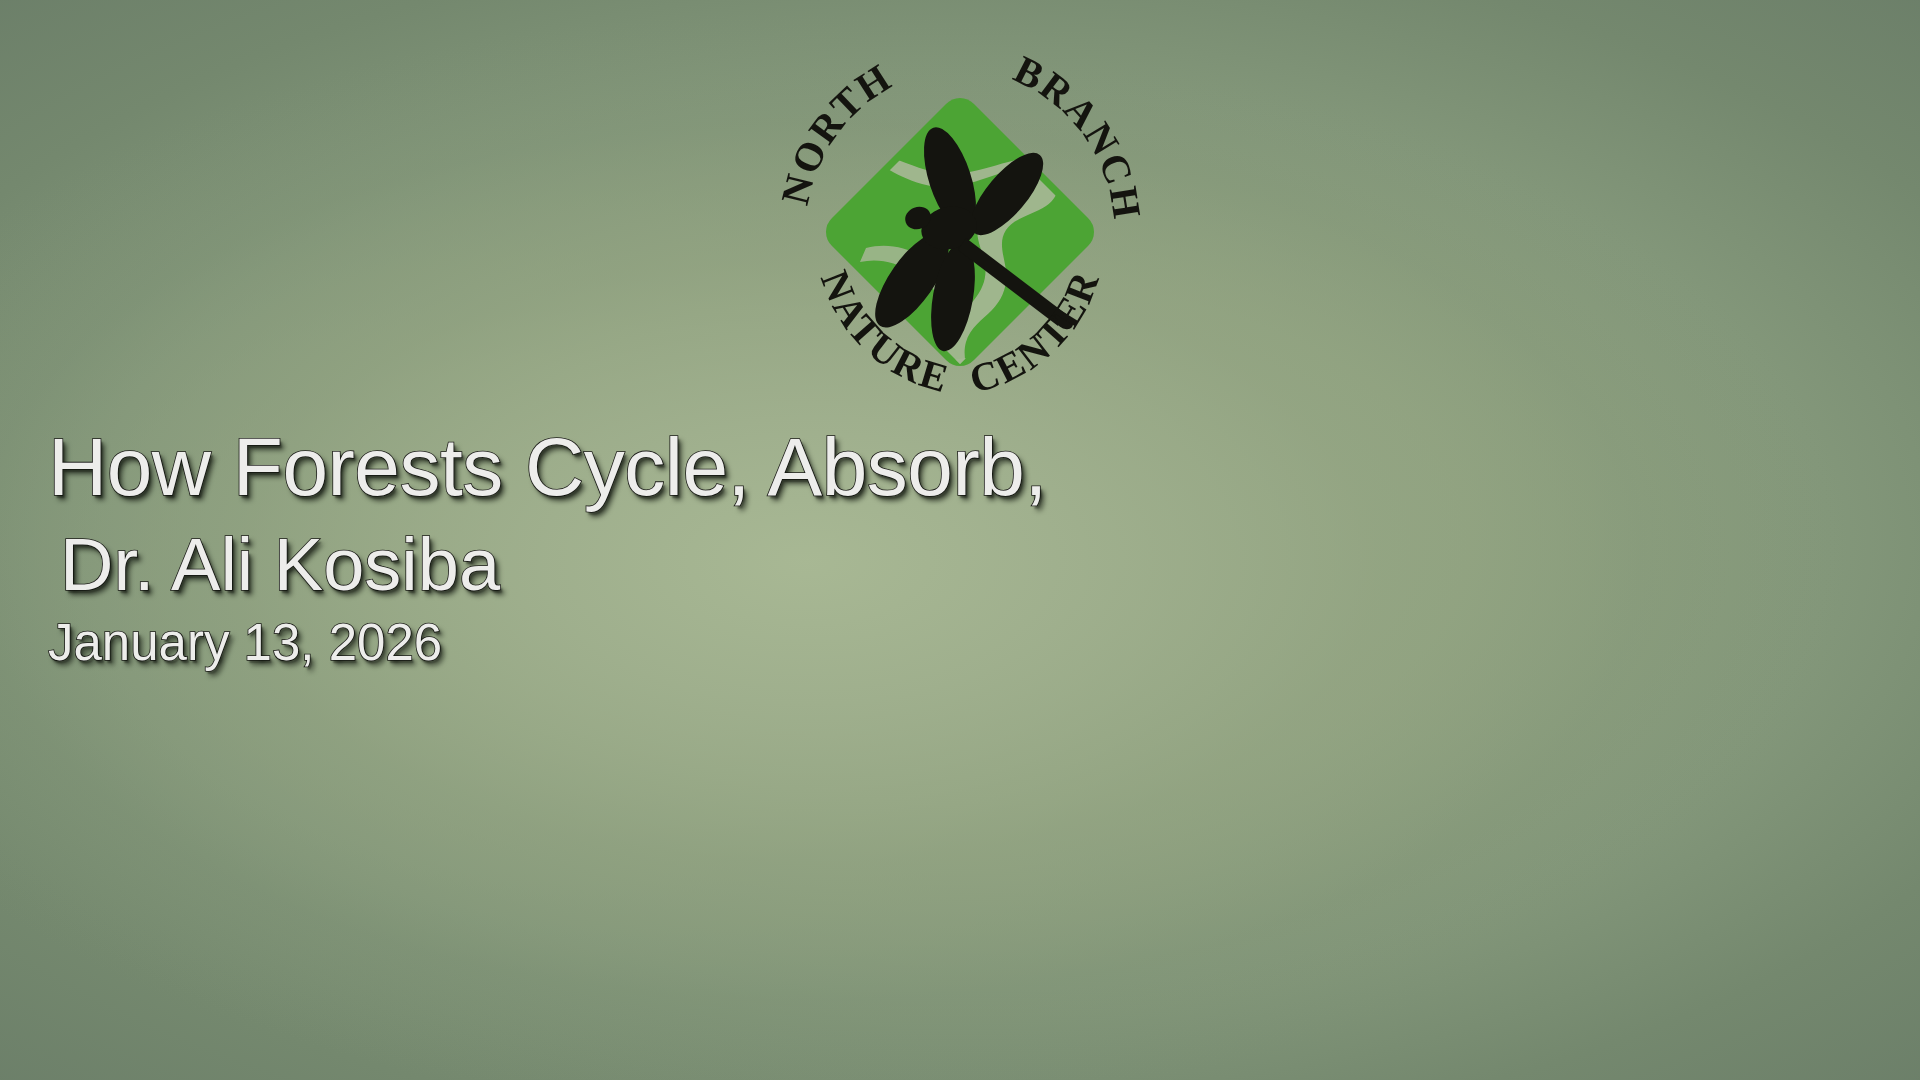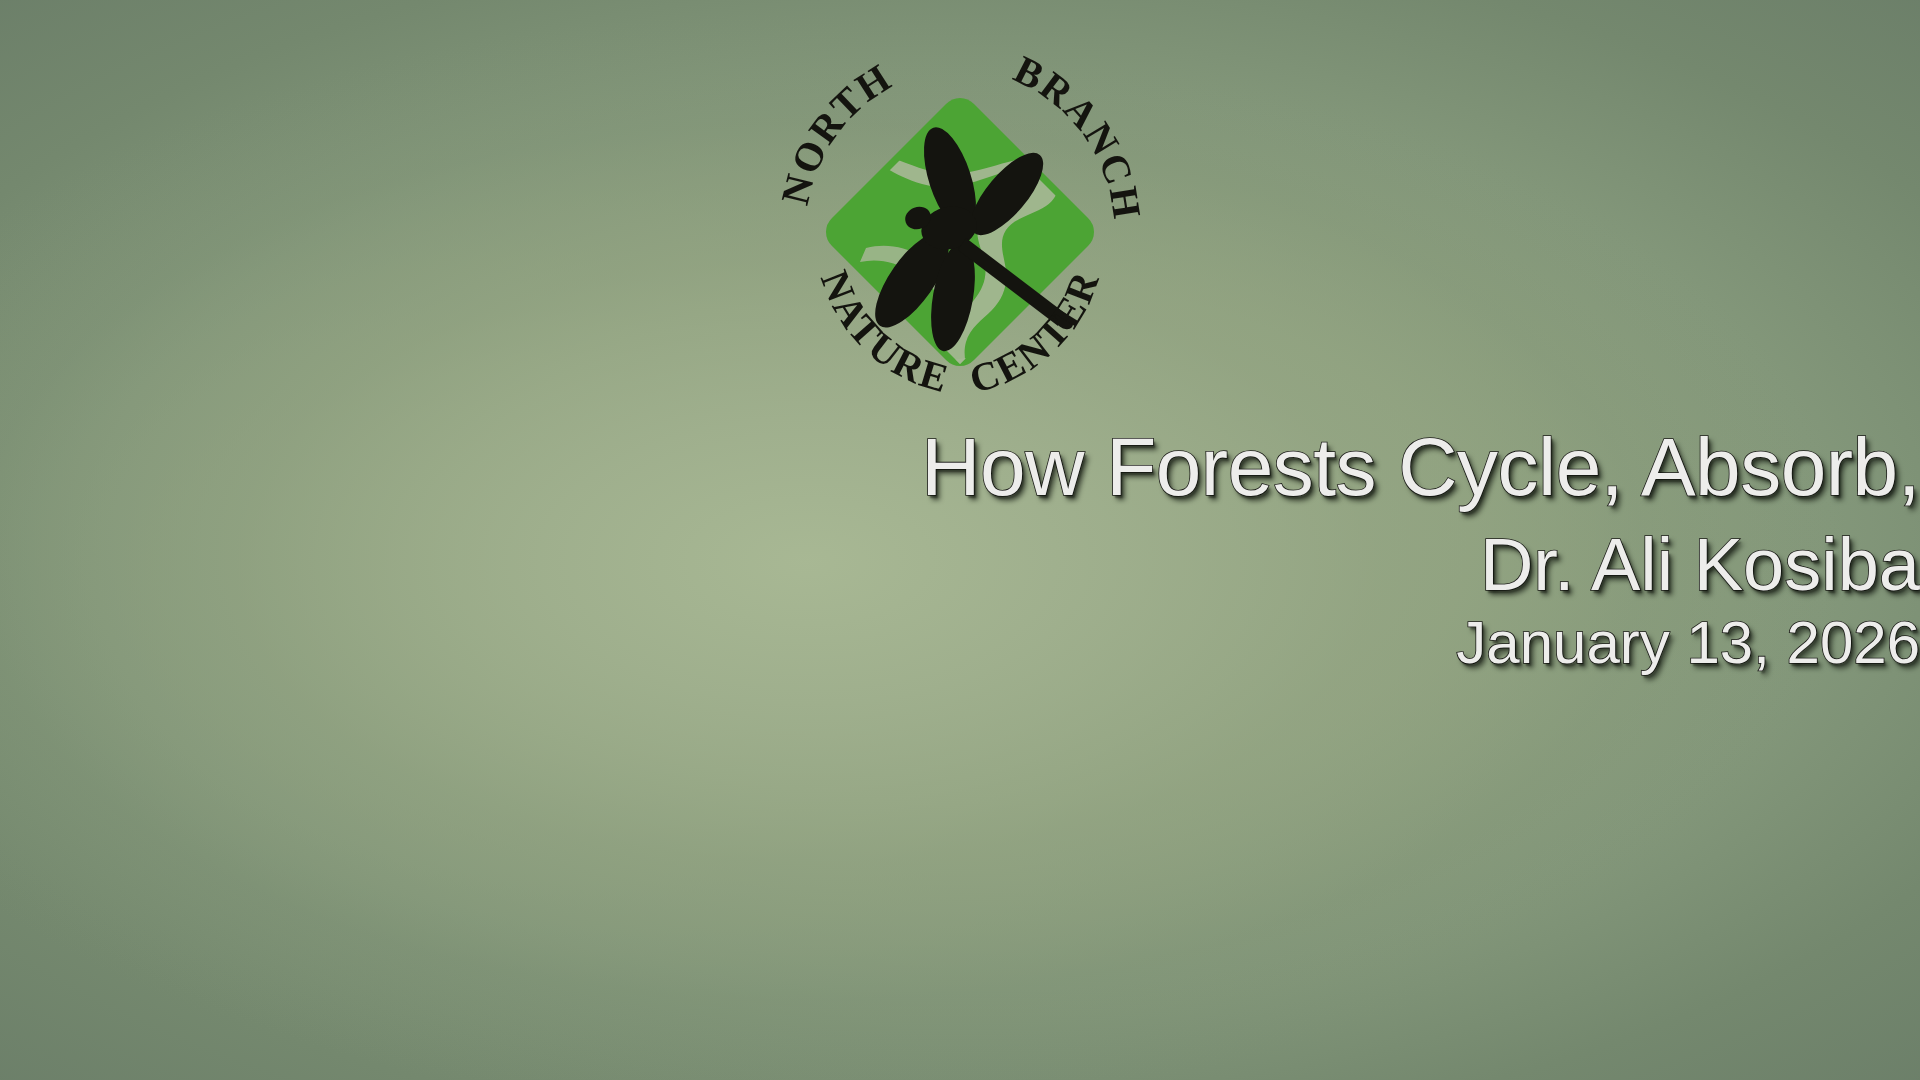--- a/index.html
+++ b/index.html
@@ -51,22 +51,23 @@
     height: 372px;
   }
   #logo-wrap svg { display: block; width: 100%; height: 100%; }
 
   
   #text-block {
     position: absolute;
     left: 0;
     right: 0;
     top: 418px;
-    text-align: right;
+    text-align: left;
     color: #ededeb;
+    padding-left: 48px;
   }
 
   .shadowed {
     color: #ededeb;
     -webkit-text-stroke: 1.6px #1b1b18;
     paint-order: stroke fill;
     text-shadow:
       4px 5px 5px rgba(10,14,8,0.62),
       2px 3px 2px rgba(10,14,8,0.45);
   }
@@ -84,27 +85,27 @@
   #with-line {
     font-size: 48px;
     line-height: 70px;
     margin-top: 10px;
   }
 
   #speaker {
     font-size: 74px;
     line-height: 90px;
     margin-top: 4px;
+    margin-left: 12px;
   }
 
   #date {
-    font-size: 60px;
+    font-size: 51px;
     line-height: 74px;
     margin-top: -4px;
-    margin-left: 40px;
   }
 </style>
 </head>
 <body>
 
 <div id="slide">
 
   <div id="slide-bg"></div>
 
   <div id="logo-wrap">

